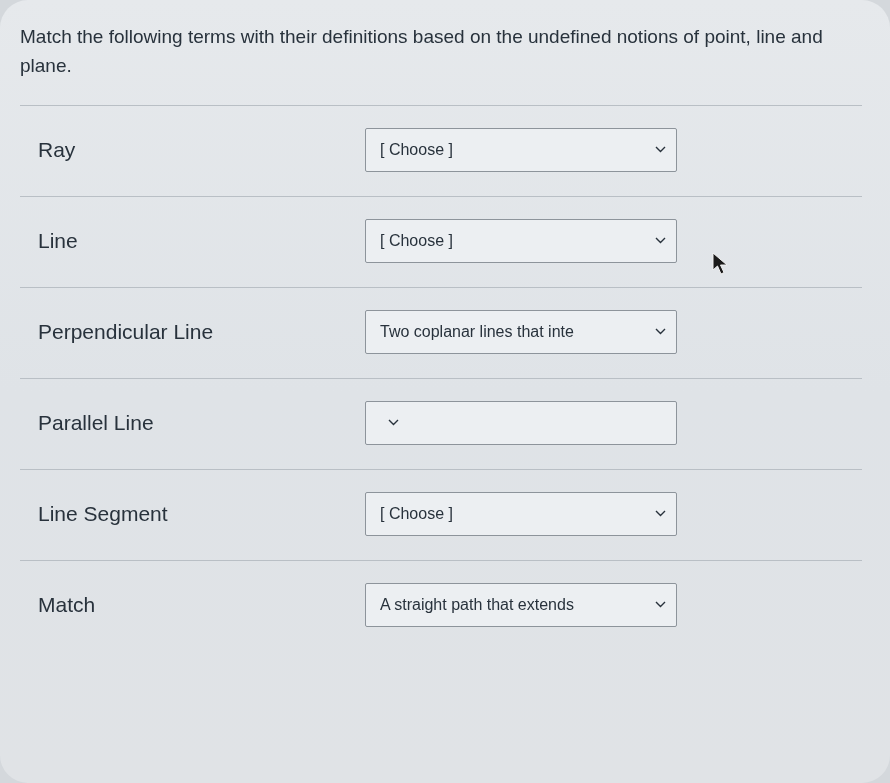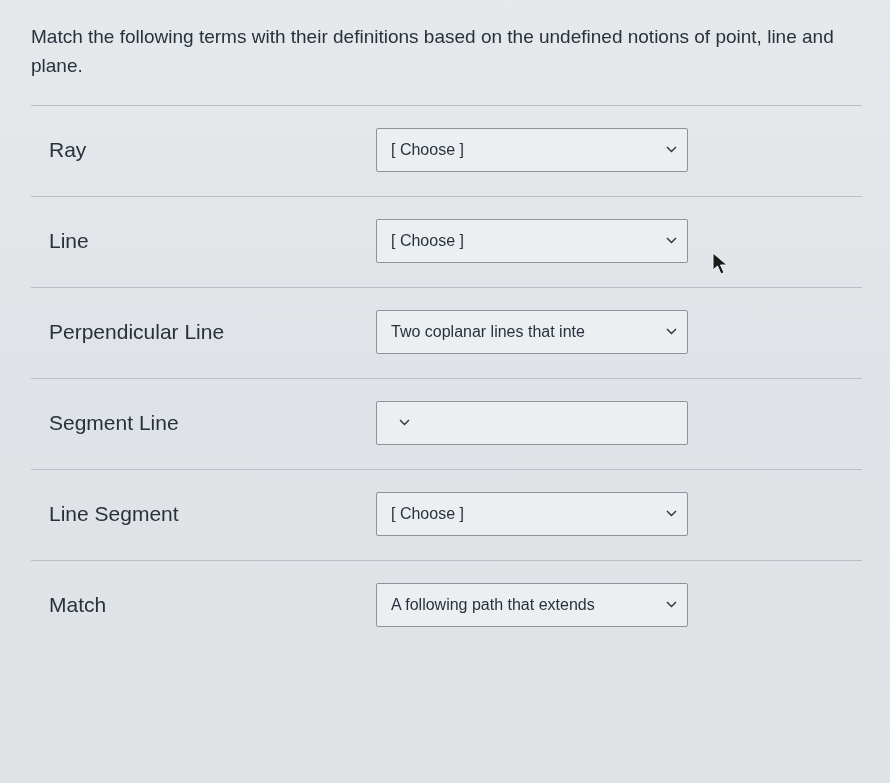--- a/index.html
+++ b/index.html
@@ -8,23 +8,24 @@
     padding: 0;
     font-family: "Segoe UI", "Helvetica Neue", Arial, sans-serif;
     background: #d4d8dc;
     width: 890px;
     height: 783px;
     overflow: hidden;
     position: relative;
   }
   .page {
     background: linear-gradient(180deg, #e6e9ec 0%, #dfe3e7 50%, #e0e3e6 100%);
-    padding: 22px 28px 40px 31px;
+    padding: 22px 28px 40px 20px;
     min-height: 783px;
     color: #28323c;
+    border-radius: 28px;
   }
   .question-text {
     font-size: 19px;
     line-height: 1.55;
     color: #28323c;
     margin-bottom: 24px;
   }
   .row {
     display: flex;
     align-items: center;
@@ -120,21 +121,21 @@
       <span class="caret">
         <svg width="11" height="7" viewBox="0 0 11 7">
               <path d="M1 1 L5.5 5.5 L10 1" fill="none" stroke="#28323c" stroke-width="1.4"></path>
             </svg>
       </span>
     </div>
   </div>
 </div>
 
 <div class="row">
-  <div class="term">Segment Line</div>
+  <div class="term">Parallel Line</div>
   <div class="select-wrap">
     <div class="faux-select">
       <span class="caret">
         <svg width="11" height="7" viewBox="0 0 11 7">
               <path d="M1 1 L5.5 5.5 L10 1" fill="none" stroke="#28323c" stroke-width="1.4"></path>
             </svg>
       </span>
     </div>
   </div>
 </div>
@@ -150,21 +151,21 @@
             </svg>
       </span>
     </div>
   </div>
 </div>
 
 <div class="row">
   <div class="term">Match</div>
   <div class="select-wrap">
     <div class="faux-select">
-      <span class="val">A following path that extends</span>
+      <span class="val">A straight path that extends</span>
       <span class="caret">
         <svg width="11" height="7" viewBox="0 0 11 7">
               <path d="M1 1 L5.5 5.5 L10 1" fill="none" stroke="#28323c" stroke-width="1.4"></path>
             </svg>
       </span>
     </div>
   </div>
 </div>
 
 <div class="cursor">

